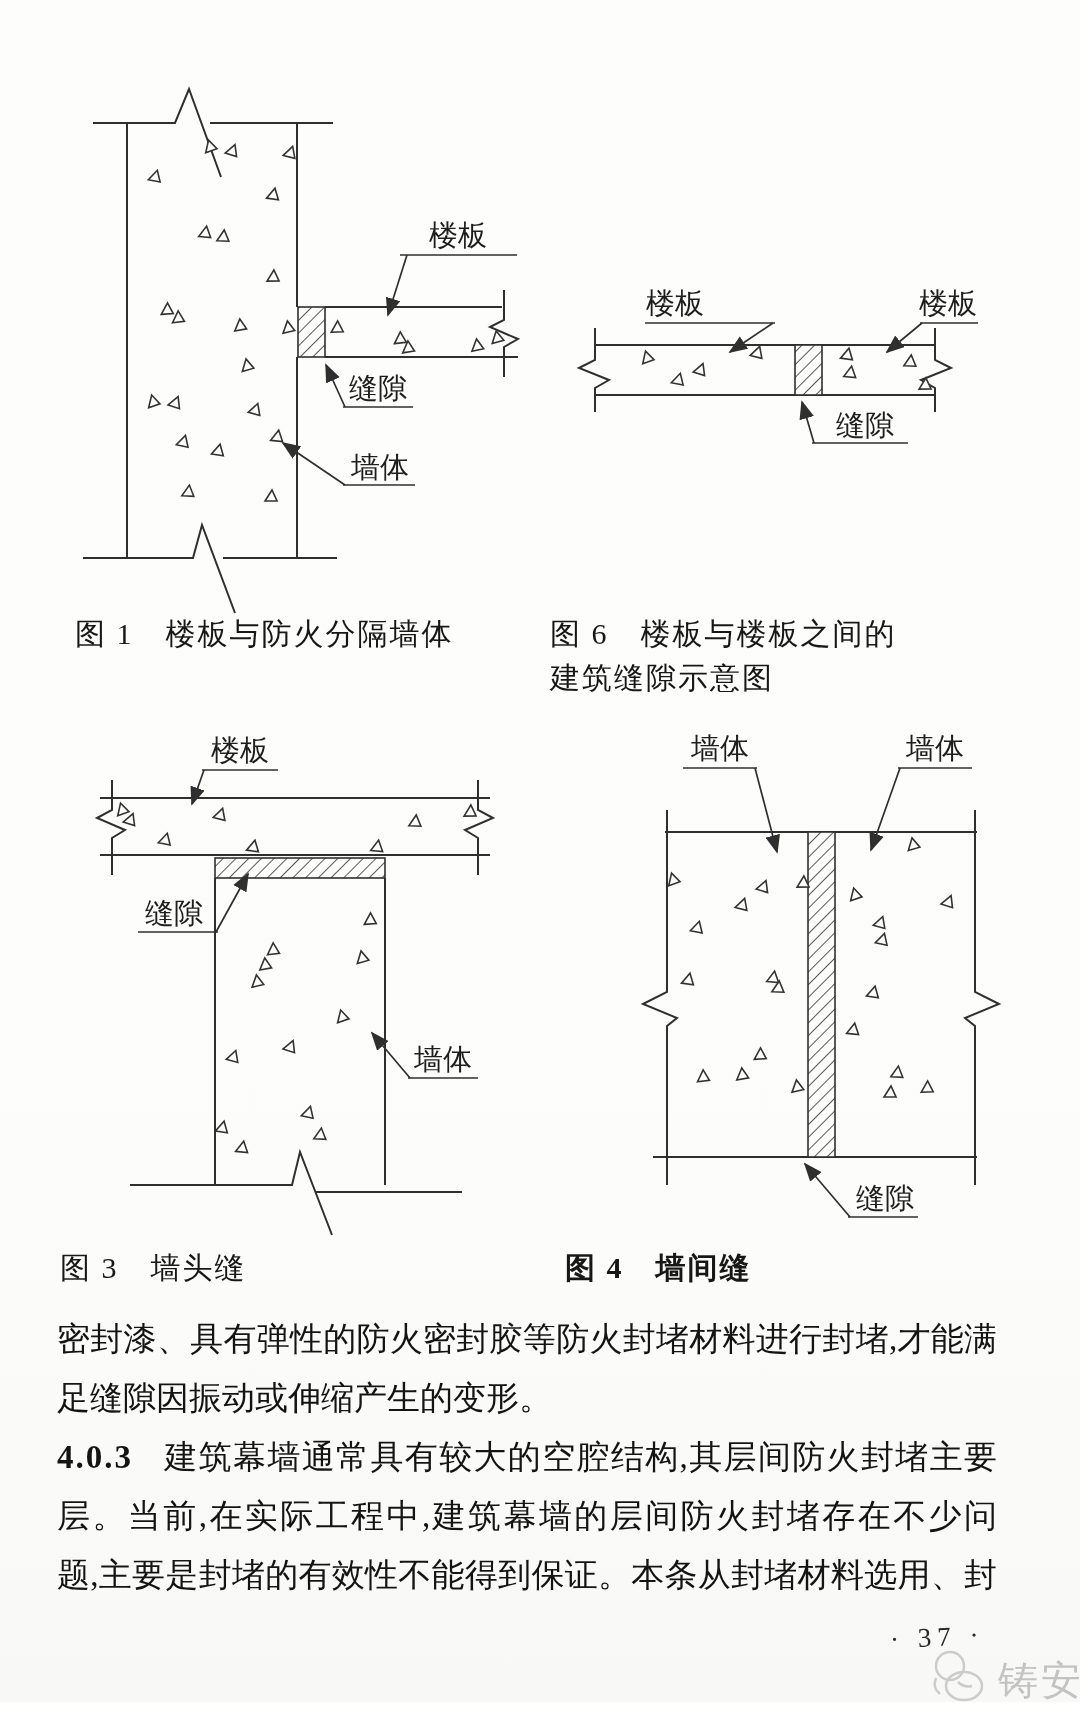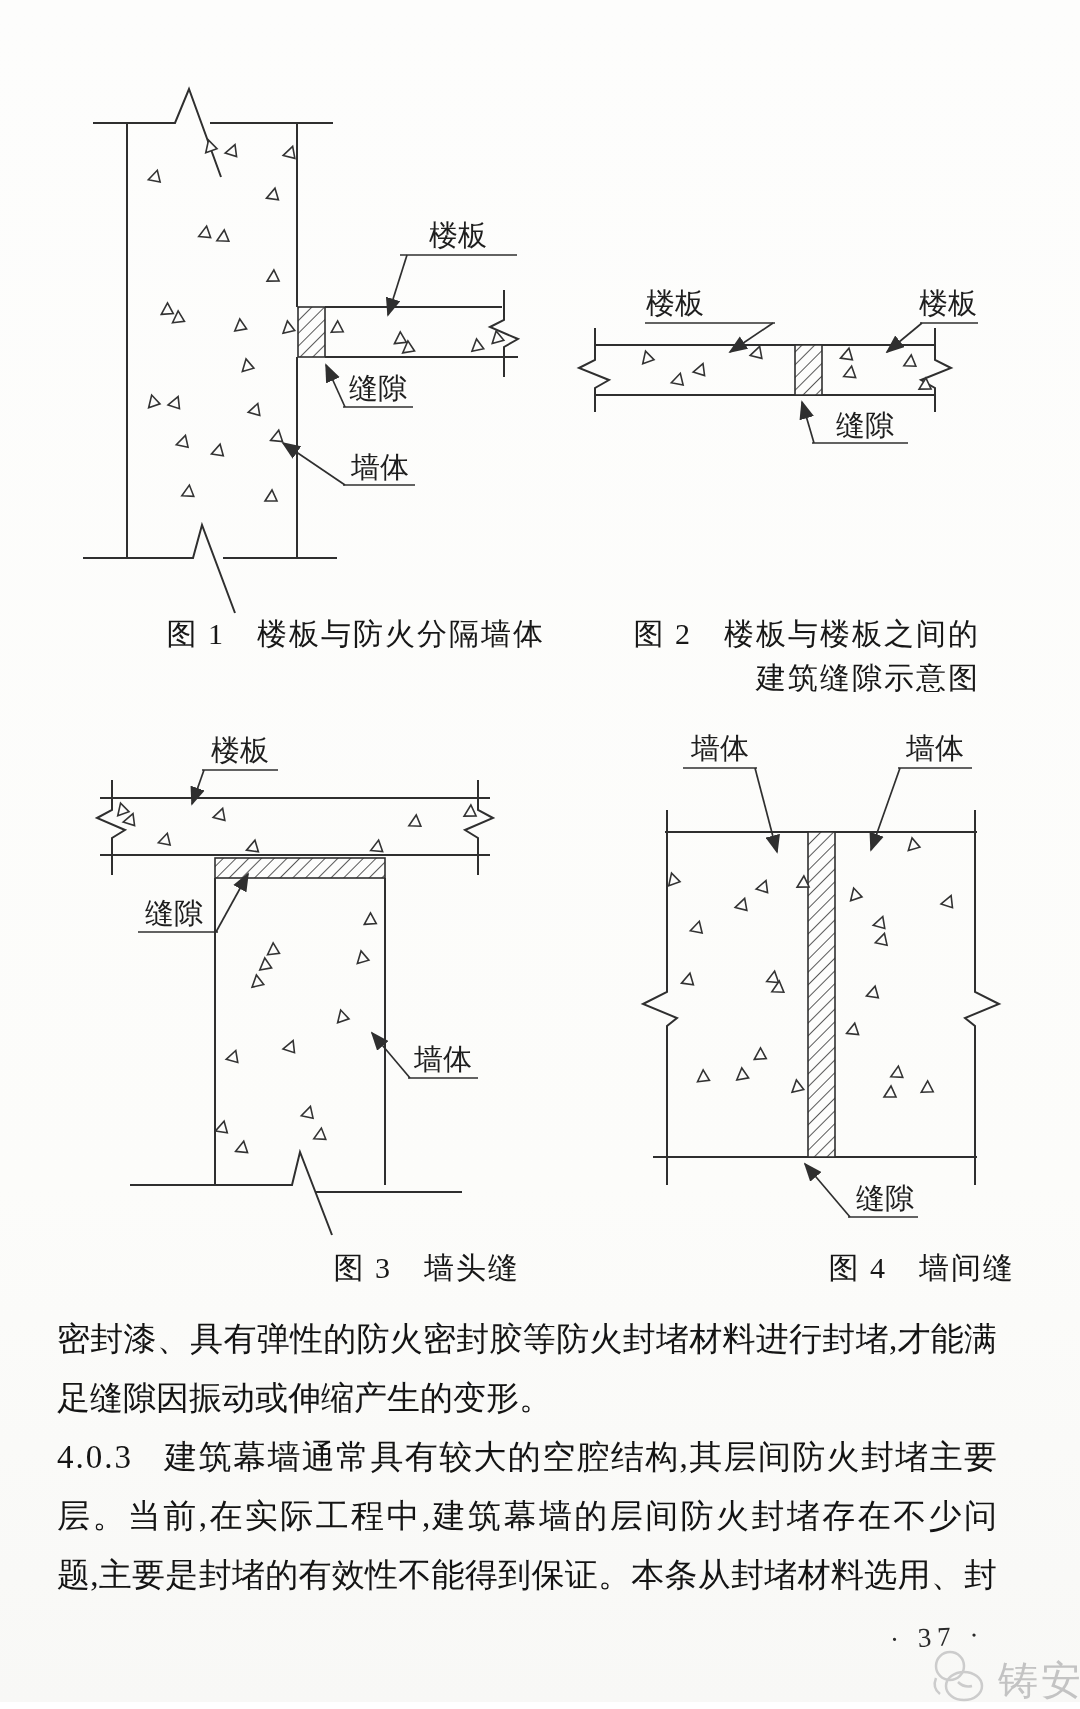--- a/index.html
+++ b/index.html
@@ -7,30 +7,30 @@
     position:relative;width:1080px;height:1702px;overflow:hidden;
     background:linear-gradient(180deg,#fdfdfc 0%, #fcfcfa 70%, #f8f8f6 100%);
     font-family:"Liberation Serif","DejaVu Serif",serif;color:#1c1c1c;
   }
   svg{position:absolute;overflow:visible;}
   svg .ink{stroke:#2f2f2f;stroke-width:2;fill:none;}
   svg .thin{stroke:#2f2f2f;stroke-width:1.7;fill:none;}
   svg text{fill:#1e1e1e;font-family:"Liberation Serif","DejaVu Serif",serif;font-size:29px;}
   svg .tris polygon{stroke:#333;stroke-width:1.6;fill:#fdfdfc;}
   .caption{
-    position:absolute;text-align:right;font-size:30px;letter-spacing:2px;
+    position:absolute;text-align:left;font-size:30px;letter-spacing:2px;
     line-height:44px;color:#171717;
   }
   .bodytext{
     position:absolute;left:57px;top:1310px;width:940px;
     font-size:33px;line-height:59px;color:#141414;
   }
   .bline{width:100%;}
   .just{text-align:justify;text-align-last:justify;}
-  .secnum{font-weight:normal;margin-right:30px;letter-spacing:2px;}
+  .secnum{font-weight:bold;margin-right:30px;letter-spacing:2px;}
   .pagenum{
     position:absolute;top:1622px;right:96px;font-size:27px;letter-spacing:6px;color:#2a2a2a;
     transform:rotate(-3deg);
   }
   .watermark{
     position:absolute;right:-4px;bottom:-6px;display:flex;align-items:flex-end;
     color:#c3c3c3;font-size:40px;letter-spacing:3px;
   }
   .watermark svg{position:static;}
 </style>
@@ -131,21 +131,21 @@
     <text x="125" y="73" text-anchor="middle">楼板</text>
     <text x="398" y="73" text-anchor="middle">楼板</text>
     <text x="315" y="195" text-anchor="middle">缝隙</text>
   </svg>
 
   <div class="caption" style="left:75px;top:612px;width:470px;">
     <div>图 1　楼板与防火分隔墙体</div>
   </div>
 
   <div class="caption" style="left:550px;top:612px;width:430px;">
-    <div>图 2　楼板与楼板之间的</div>
+    <div>图 6　楼板与楼板之间的</div>
     <div>建筑缝隙示意图</div>
   </div>
 
   <svg style="left:70px;top:680px;" width="460" height="560" viewBox="0 0 460 560">
     <g class="ink">
       <path d="M30,118 H420 M30,175 H420"></path>
       <path d="M42,100 V130 l-15,8 l28,12 l-13,8 V195"></path>
       <path d="M408,100 V130 l15,8 l-28,12 l13,8 V195"></path>
     </g>
     <g class="ink">
@@ -231,21 +231,21 @@
     </g>
     <text x="155" y="78" text-anchor="middle">墙体</text>
     <text x="370" y="78" text-anchor="middle">墙体</text>
     <text x="320" y="528" text-anchor="middle">缝隙</text>
   </svg>
 
   <div class="caption" style="left:60px;top:1246px;width:460px;">
     <div>图 3　墙头缝</div>
   </div>
 
-  <div class="caption" style="left:565px;top:1246px;width:450px;">
+  <div class="caption" style="left:565px;top:1246px;width:450px;font-weight:bold;">
     <div>图 4　墙间缝</div>
   </div>
 
   <div class="bodytext">
     <div class="bline just">密封漆、具有弹性的防火密封胶等防火封堵材料进行封堵,才能满</div>
     <div class="bline">足缝隙因振动或伸缩产生的变形。</div>
     <div class="bline just">
       <span class="secnum">4.0.3</span><span>建筑幕墙通常具有较大的空腔结构,其层间防火封堵主要</span>
     </div>
     <div class="bline just">层。当前,在实际工程中,建筑幕墙的层间防火封堵存在不少问</div>

